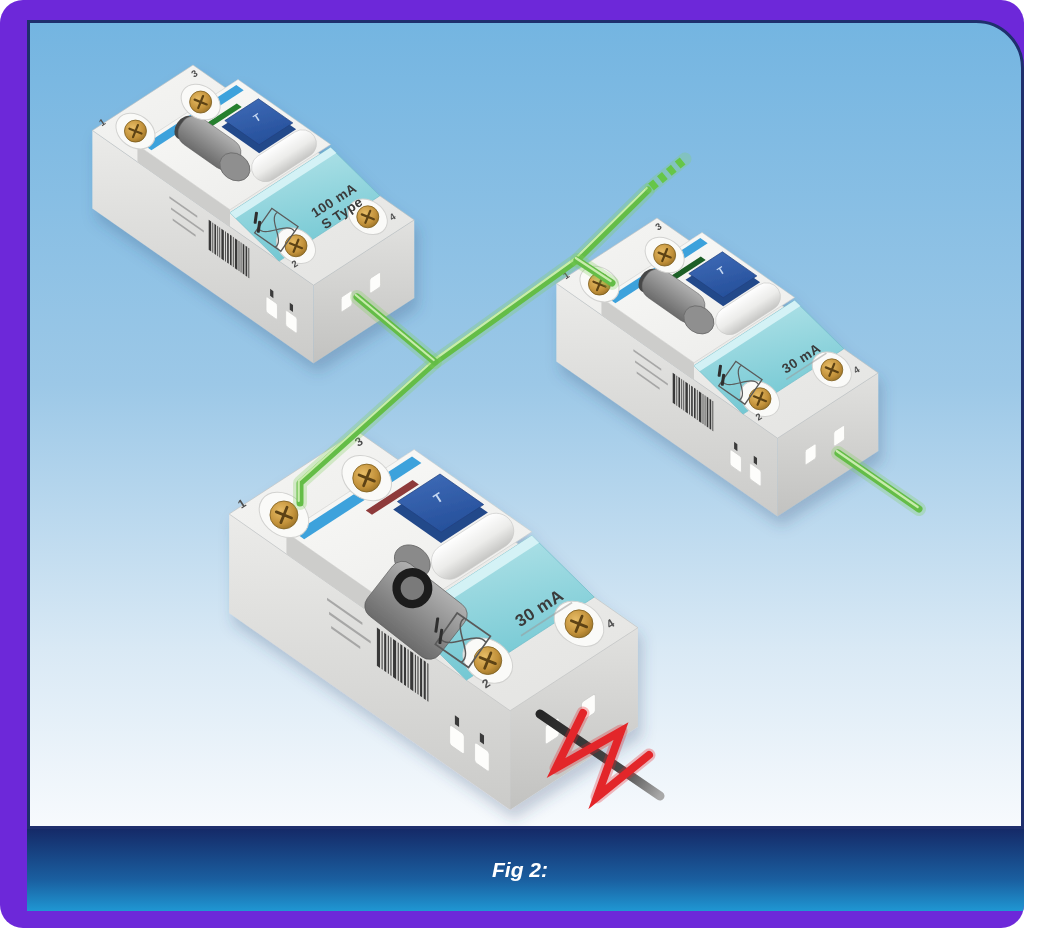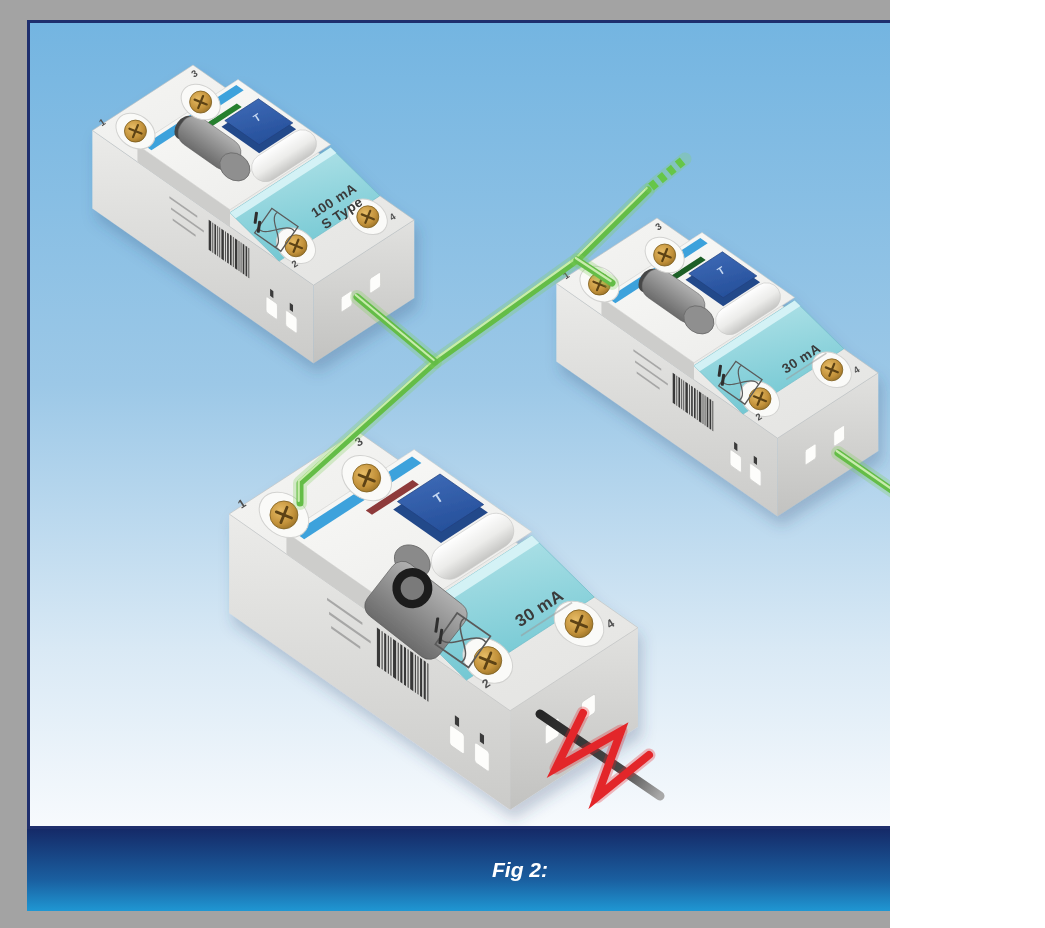--- a/index.html
+++ b/index.html
@@ -1,17 +1,17 @@
 <!DOCTYPE html>
 <html><head>
 <meta charset="utf-8">
 <style>
   html,body{margin:0;padding:0;background:#ffffff;}
-  .page{position:relative;width:890px;height:928px;background:#a3a3a3;overflow:hidden;
-        font-family:"Liberation Sans",sans-serif;}
+  .page{position:relative;width:1024px;height:928px;background:#6d28d9;overflow:hidden;
+        font-family:"Liberation Sans",sans-serif;border-radius:23px;}
   .scene-panel{position:absolute;left:27px;top:20px;width:997px;height:809px;
         box-sizing:border-box;border:3px solid #1f2f6d;border-radius:0 48px 0 0;
         background:linear-gradient(180deg,#74b5e1 0%,#9cc8e7 45%,#d9e9f5 78%,#f7fafd 100%);
         overflow:hidden;}
   .scene-panel svg{position:absolute;left:-3px;top:-3px;width:997px;height:809px;display:block;}
   .caption-band{position:absolute;left:27px;top:829px;width:997px;height:82px;
         background:linear-gradient(180deg,#152a68 0%,#1a5fa0 62%,#1f97d3 100%);
         display:flex;align-items:center;justify-content:center;
         color:#ffffff;font-size:21px;font-weight:bold;}
   .cap-prefix{font-style:italic;margin-right:11px;}

